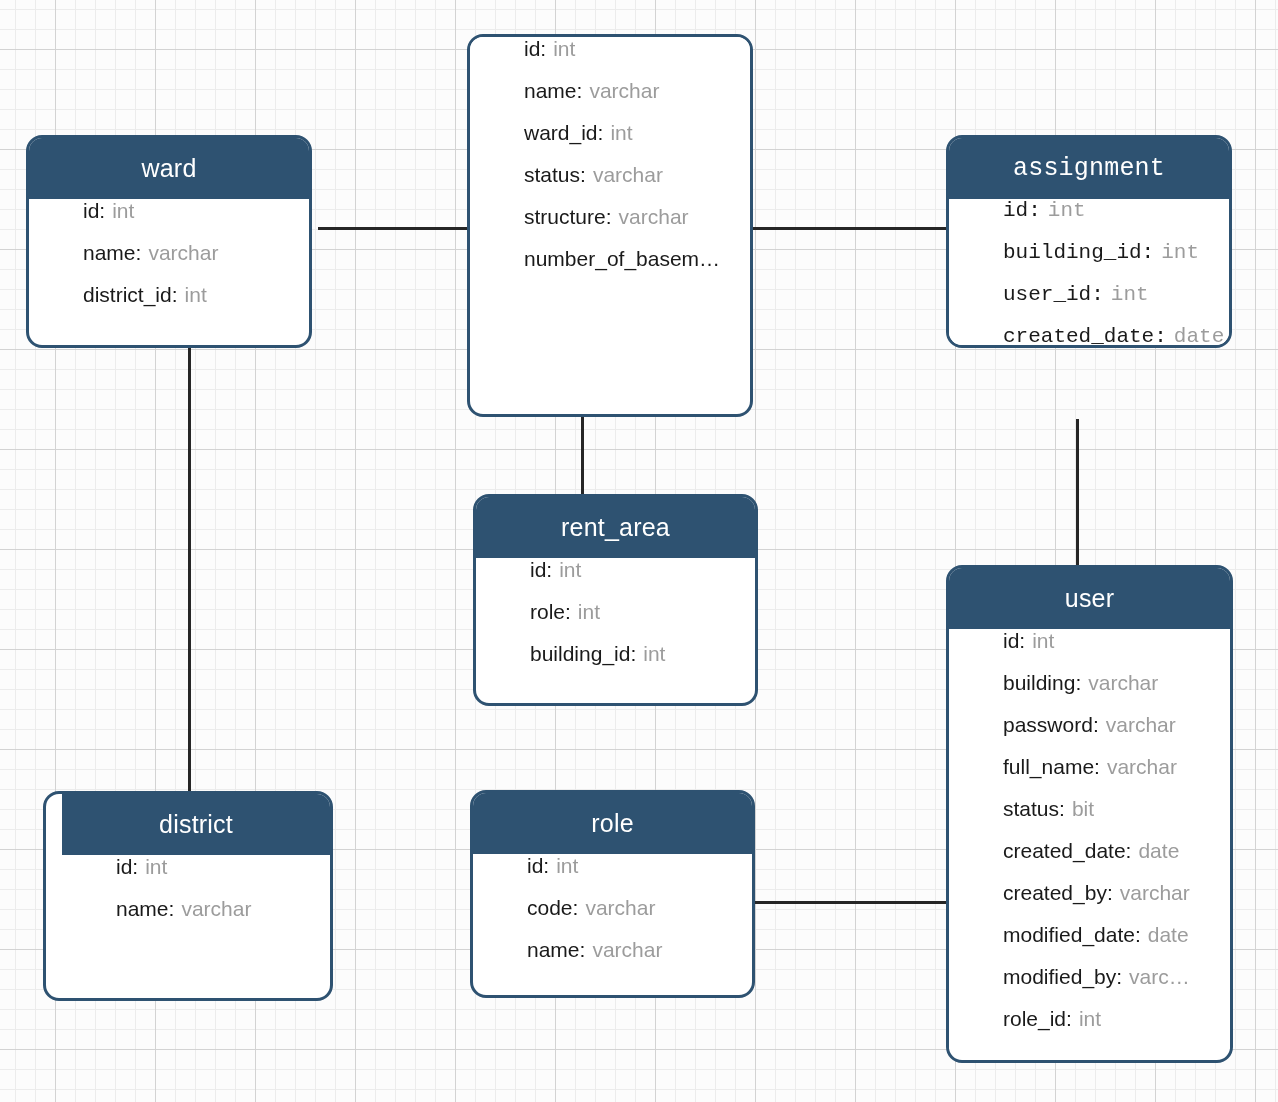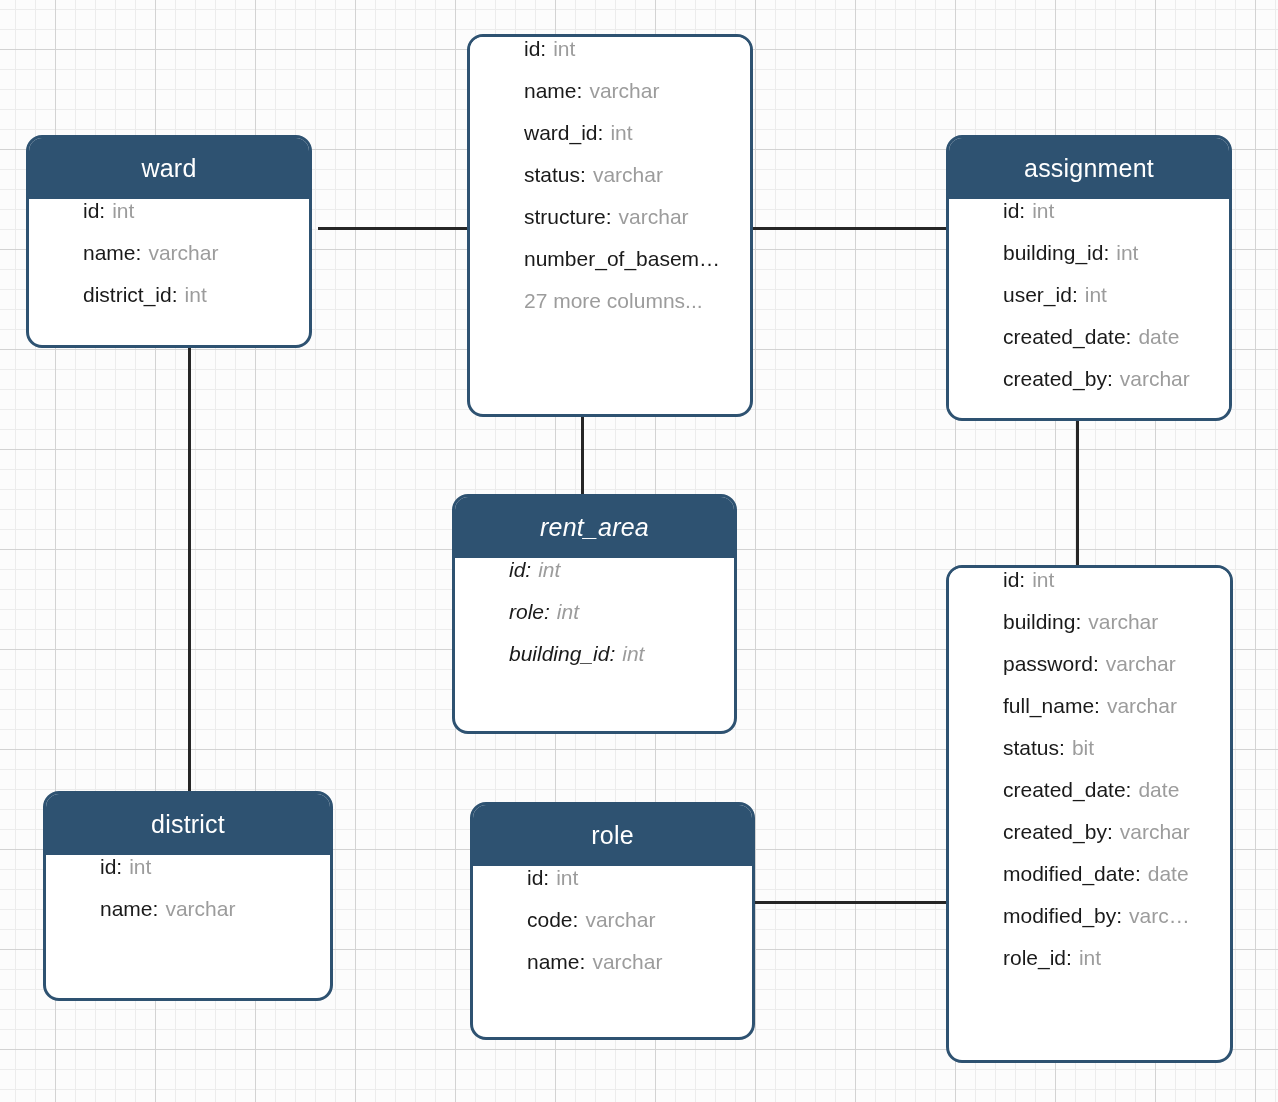--- a/index.html
+++ b/index.html
@@ -111,26 +111,23 @@
           <span class="fname">status:</span>
           <span class="ftype">varchar</span>
         </div>
         <div class="row">
           <span class="fname">structure:</span>
           <span class="ftype">varchar</span>
         </div>
         <div class="row">
           <span class="fname">number_of_basem…</span>
         </div>
-        <div class="row">
-          <span class="note">27 more columns...</span>
-        </div>
-      </div>
-    </div>
-    <div class="tbl" style="left: 946px; top: 135px; width: 286px; height: 286px;">
+      </div>
+    </div>
+    <div class="tbl" style="left: 946px; top: 135px; width: 286px; height: 213px; font-family: Liberation Mono, monospace;">
       <div class="tbl-head">
         <span>assignment</span>
       </div>
       <div class="tbl-body">
         <div class="row">
           <span class="fname">id:</span>
           <span class="ftype">int</span>
         </div>
         <div class="row">
           <span class="fname">building_id:</span>
@@ -143,74 +140,77 @@
         <div class="row">
           <span class="fname">created_date:</span>
           <span class="ftype">date</span>
         </div>
         <div class="row">
           <span class="fname">created_by:</span>
           <span class="ftype">varchar</span>
         </div>
       </div>
     </div>
-    <div class="tbl" style="left: 452px; top: 494px; width: 285px; height: 240px; font-style: italic;">
+    <div class="tbl" style="left: 473px; top: 494px; width: 285px; height: 212px;">
       <div class="tbl-head">
         <span>rent_area</span>
       </div>
       <div class="tbl-body">
         <div class="row">
           <span class="fname">id:</span>
           <span class="ftype">int</span>
         </div>
         <div class="row">
           <span class="fname">role:</span>
           <span class="ftype">int</span>
         </div>
         <div class="row">
           <span class="fname">building_id:</span>
           <span class="ftype">int</span>
         </div>
       </div>
     </div>
-    <div class="tbl" style="left: 43px; top: 791px; width: 290px; height: 210px;">
+    <div class="tbl" style="left: 43px; top: 791px; width: 290px; height: 210px; padding-left: 16px;">
       <div class="tbl-head">
         <span>district</span>
       </div>
       <div class="tbl-body">
         <div class="row">
           <span class="fname">id:</span>
           <span class="ftype">int</span>
         </div>
         <div class="row">
           <span class="fname">name:</span>
           <span class="ftype">varchar</span>
         </div>
       </div>
     </div>
-    <div class="tbl" style="left: 470px; top: 790px; width: 285px; height: 238px; margin-top: 12px;">
+    <div class="tbl" style="left: 470px; top: 790px; width: 285px; height: 208px;">
       <div class="tbl-head">
         <span>role</span>
       </div>
       <div class="tbl-body">
         <div class="row">
           <span class="fname">id:</span>
           <span class="ftype">int</span>
         </div>
         <div class="row">
           <span class="fname">code:</span>
           <span class="ftype">varchar</span>
         </div>
         <div class="row">
           <span class="fname">name:</span>
           <span class="ftype">varchar</span>
         </div>
       </div>
     </div>
     <div class="tbl" style="left: 946px; top: 565px; width: 287px; height: 498px;">
+      <div class="tbl-head">
+        <span>user</span>
+      </div>
       <div class="tbl-body">
         <div class="row">
           <span class="fname">id:</span>
           <span class="ftype">int</span>
         </div>
         <div class="row">
           <span class="fname">building:</span>
           <span class="ftype">varchar</span>
         </div>
         <div class="row">

